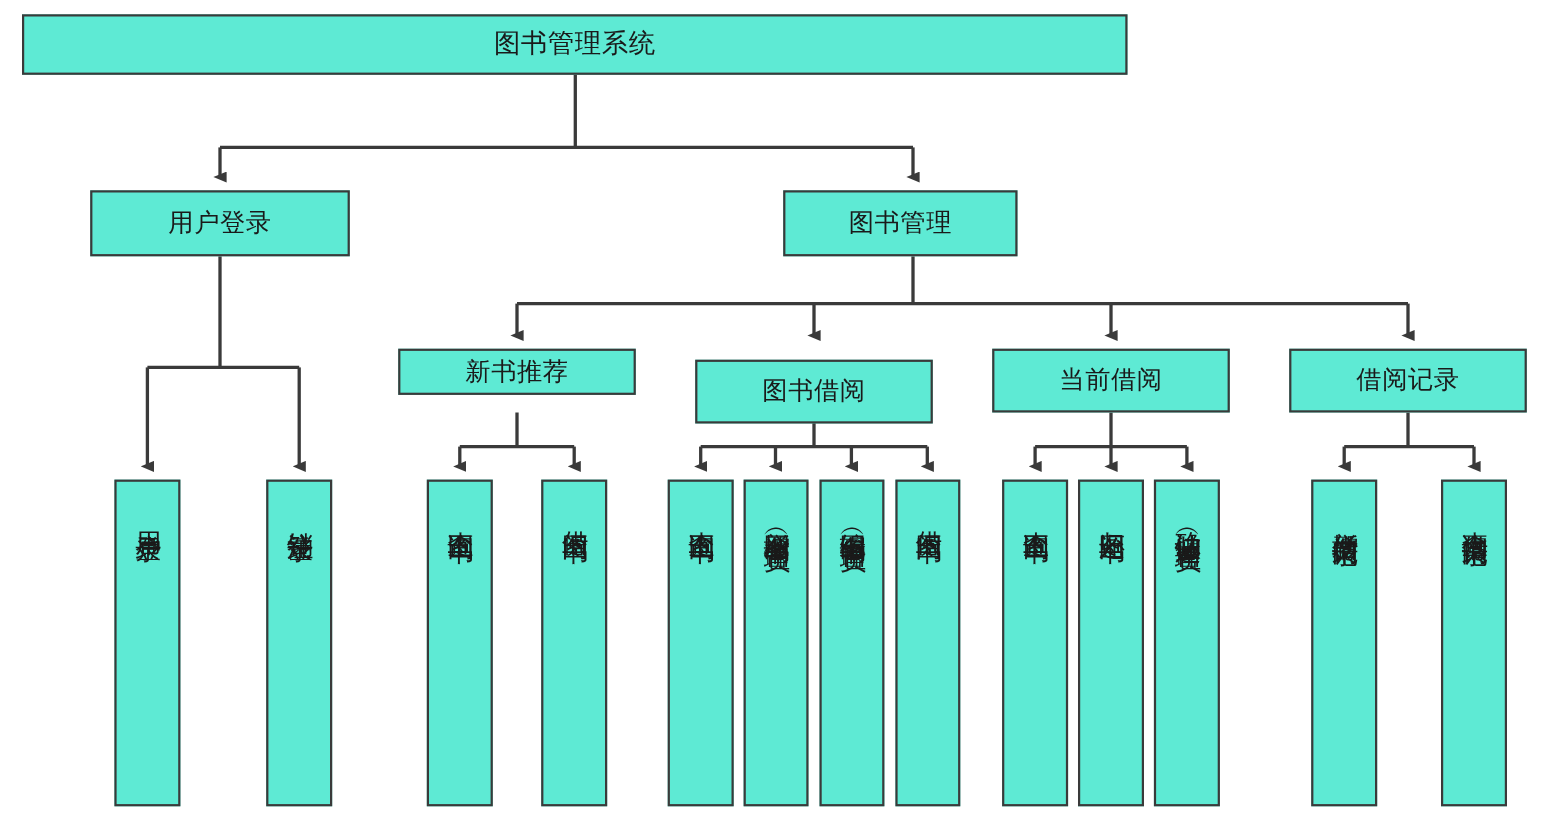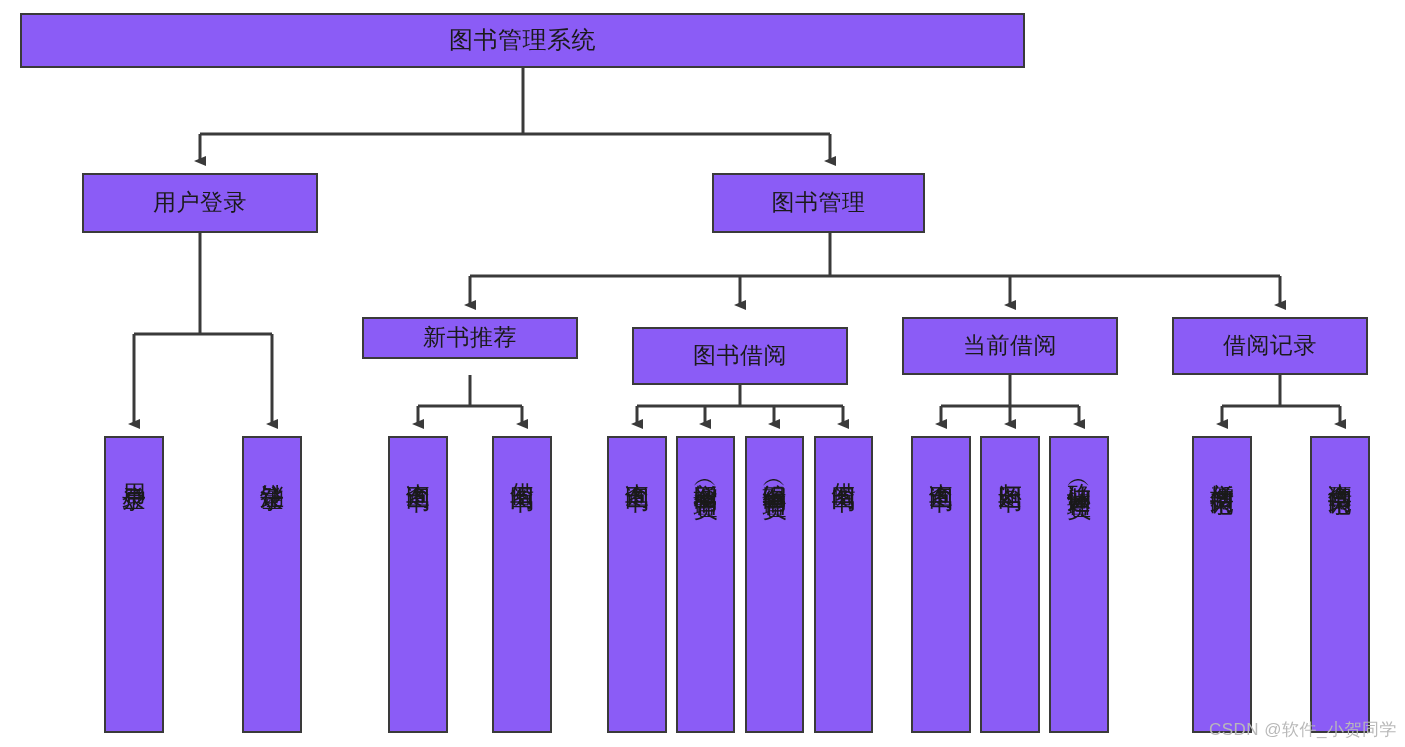--- a/index.html
+++ b/index.html
@@ -22,21 +22,21 @@
     left: 0;
     top: 0;
     width: 1405px;
     height: 747px;
     pointer-events: none;
   }
   .node {
     position: absolute;
     box-sizing: border-box;
     border: 2.5px solid #3a3a3a;
-    background: #8b5cf6;
+    background: #5eead4;
     display: flex;
     align-items: center;
     justify-content: center;
     color: #1a1a1a;
   }
   .node .label {
     display: block;
     text-align: center;
     letter-spacing: 0.5px;
   }
@@ -139,21 +139,21 @@
 
   <div class="node horiz" style="left:362px; top:317px; width:216px; height:42px;">
     <span class="label">新书推荐</span>
   </div>
   <div class="node horiz" style="left:632px; top:327px; width:216px; height:58px;">
     <span class="label">图书借阅</span>
   </div>
   <div class="node horiz" style="left:902px; top:317px; width:216px; height:58px;">
     <span class="label">当前借阅</span>
   </div>
-  <div class="node horiz" style="left:1172px; top:317px; width:196px; height:58px;">
+  <div class="node horiz" style="left:1172px; top:317px; width:216px; height:58px;">
     <span class="label">借阅记录</span>
   </div>
 
   <div class="node vert" style="left:104px; top:436px; width:60px; height:297px;">
     <span class="label">用户登录</span>
   </div>
   <div class="node vert" style="left:242px; top:436px; width:60px; height:297px;">
     <span class="label">注销登录</span>
   </div>
 
@@ -187,15 +187,14 @@
     <span class="label">确认归还（管理员）</span>
   </div>
 
   <div class="node vert" style="left:1192px; top:436px; width:60px; height:297px;">
     <span class="label">新增借阅记录</span>
   </div>
   <div class="node vert" style="left:1310px; top:436px; width:60px; height:297px;">
     <span class="label">查询借阅记录</span>
   </div>
 
-  <div class="watermark">CSDN @软件_小贺同学</div>
 
 </div>
 
 </body></html>

